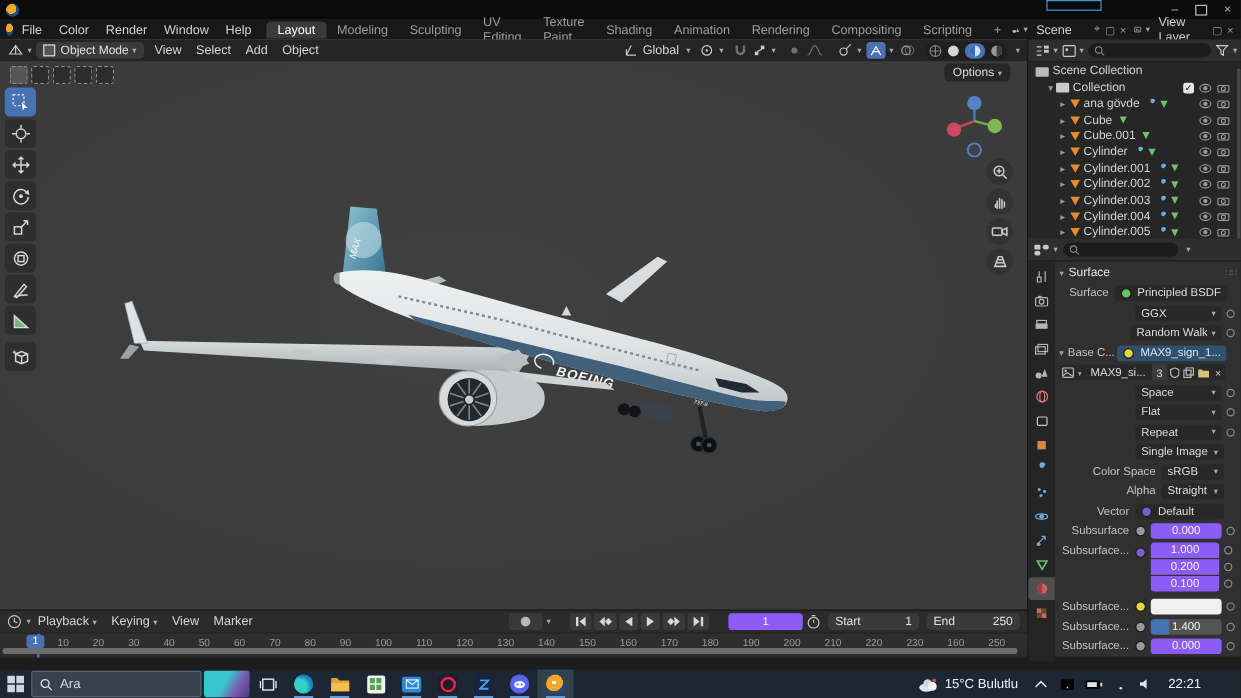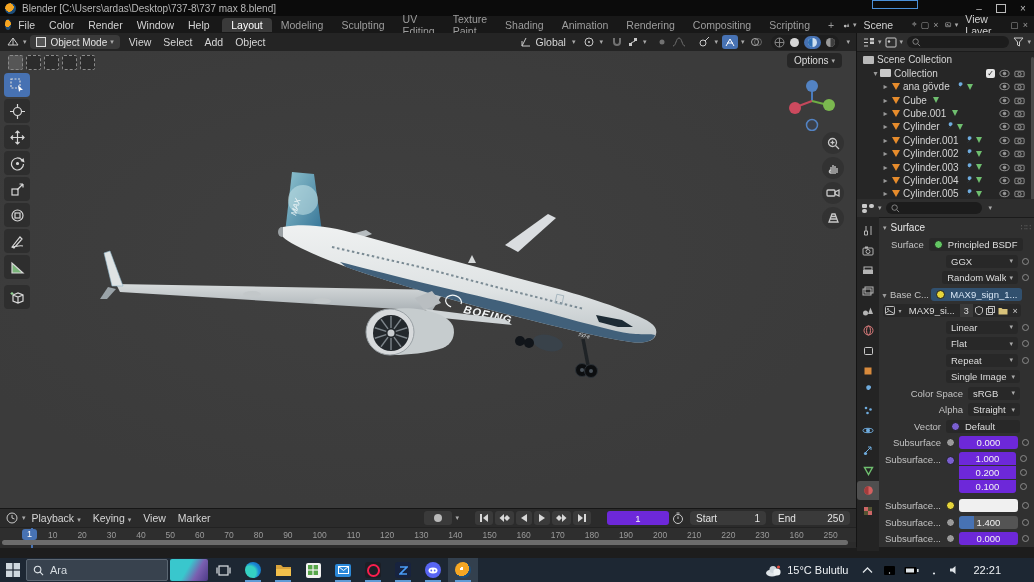--- a/index.html
+++ b/index.html
@@ -51,21 +51,21 @@
   
   #props{left:856px;top:199px;width:178px;height:348px;background:#303030;border-left:1px solid #141414;}
   #ptabs{position:absolute;left:0;top:18px;width:22px;height:330px;background:#242424;display:flex;flex-direction:column;align-items:center;padding-top:4px;gap:1px;}
   .ptab{width:22px;height:19px;display:flex;align-items:center;justify-content:center;}
   .ptab.active{background:#4f4f4f;border-radius:3px 0 0 3px;}
   #pcontent{position:absolute;left:22px;top:18px;width:156px;height:330px;overflow:hidden;}
   .prow{display:flex;align-items:center;height:14px;margin:2.5px 6px 0 0;}
   .plab{width:62px;text-align:right;color:#c3c3c3;padding-right:5px;font-size:9.5px;white-space:nowrap;overflow:hidden;}
   .dd{background:#282828;border-radius:3px;height:13px;flex:1;display:flex;align-items:center;padding:0 5px;color:#dedede;font-size:9.5px;}
   .dd .ddt{flex:1;white-space:nowrap;overflow:hidden;}
-  .val{background:#6d28d9;border-radius:3px;height:13px;flex:1;display:flex;align-items:center;justify-content:center;color:#f2f2f2;font-size:9.5px;}
+  .val{background:#8b5cf6;border-radius:3px;height:13px;flex:1;display:flex;align-items:center;justify-content:center;color:#f2f2f2;font-size:9.5px;}
   .decor{width:5px;height:5px;border:1px solid #8b8b8b;border-radius:50%;margin-left:4px;flex:none;}
   .sock{width:7px;height:7px;border-radius:50%;margin-right:4px;flex:none;border:1px solid #1c1c1c;}
   .pshead{display:flex;align-items:center;height:15px;color:#e6e6e6;font-size:10px;margin:3px 4px 1px 4px;}
   
   #timeline{left:0;top:508px;width:856px;height:39px;background:#2b2b2b;border-top:1px solid #161616;}
   #tlhead{height:18px;display:flex;align-items:center;}
   .tbtn{background:#3a3a3a;height:14px;border-radius:3px;display:flex;align-items:center;justify-content:center;padding:0 4px;margin-left:2px;}
   .tbtn svg{fill:#d8d8d8;}
   #ruler{position:relative;height:14px;background:#2e2e2e;border-top:1px solid #222;}
   .ticks{position:absolute;left:48px;right:18px;top:2px;display:flex;justify-content:space-between;color:#9b9b9b;font-size:8.5px;}
@@ -81,21 +81,20 @@
   .tbicon.activeapp{background:#33404e;}
   .tick{min-width:0;}
 </style>
 </head>
 <body>
 
 <div id="stage">
 
   <div class="abs" id="titlebar">
     <span class="blogo"></span>
-    <span class="t">Blender [C:\Users\ardas\Desktop\737-8\737 max 8.blend]</span>
     <span style="flex:1"></span>
     <span class="winbtn">–</span>
     <span class="winbtn">
         <span style="width:8px;height:7px;border:1px solid #bbb;display:inline-block"></span>
       </span>
     <span class="winbtn">×</span>
   </div>
   <div class="abs" style="left:872px;top:0;width:44px;height:7px;border:1px solid #4a90d9;"></div>
 
   <div class="abs" id="topbar">
@@ -825,21 +824,21 @@
             <svg width="10" height="8" viewBox="0 0 10 8">
               <path d="M0.5,7.5 L0.5,1 L3.5,1 L4.5,2 L9.5,2 L9.5,7.5 Z" fill="#d8c27a"></path>
             </svg>
           </span>
         <span style="background:#282828;height:13px;width:14px;display:flex;align-items:center;justify-content:center;border-radius:0 3px 3px 0;color:#ccc;font-size:9px">×</span>
         <span style="width:9px"></span>
       </div>
       <div class="prow">
           <span class="plab"></span>
           <span class="dd">
-            <span class="ddt">Linear</span>
+            <span class="ddt">Space</span>
             <span class="car">▾</span>
           </span>
           <span class="decor"></span>
         </div>
       <div class="prow">
           <span class="plab"></span>
           <span class="dd">
             <span class="ddt">Flat</span>
             <span class="car">▾</span>
           </span>

